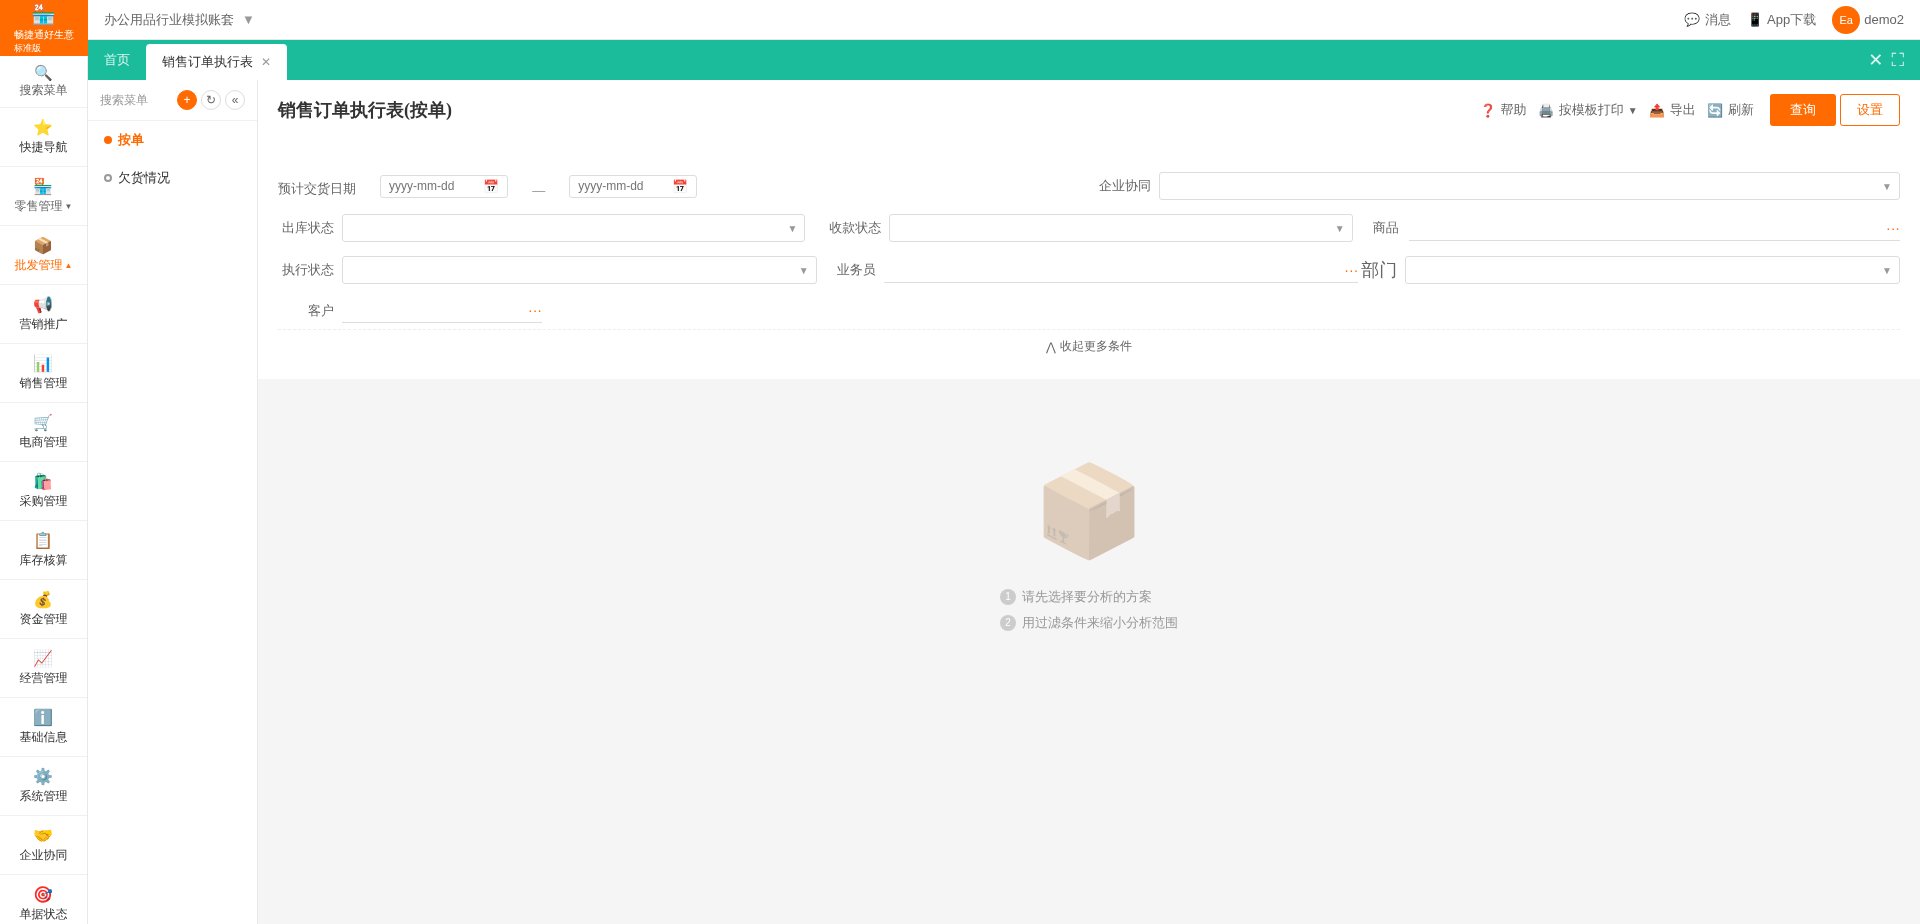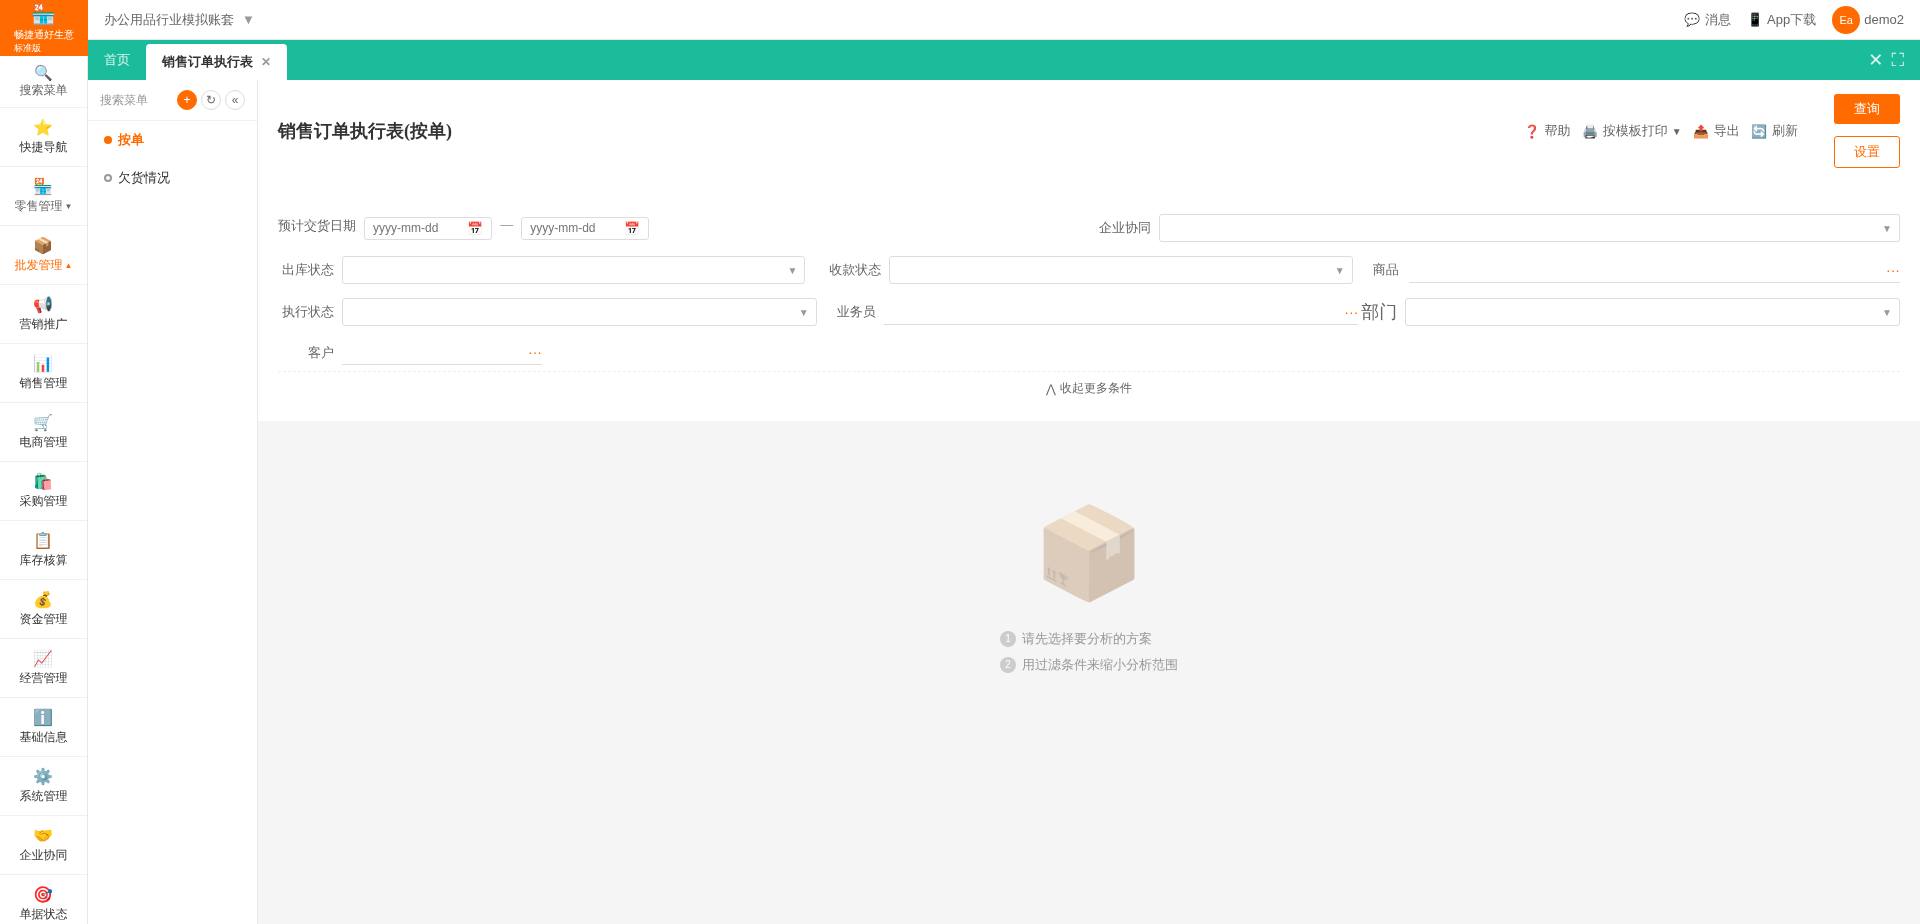--- a/index.html
+++ b/index.html
@@ -20,21 +20,21 @@
     
     .topbar { height: 40px; background: #fff; display: flex; align-items: center; justify-content: space-between; padding: 0 16px; border-bottom: 1px solid #e8e8e8; flex-shrink: 0; }
     .topbar-left { display: flex; align-items: center; gap: 8px; color: #666; font-size: 13px; }
     .topbar-right { display: flex; align-items: center; gap: 16px; color: #666; font-size: 13px; }
     .topbar-right-item { display: flex; align-items: center; gap: 4px; cursor: pointer; }
     .avatar { width: 28px; height: 28px; border-radius: 50%; background: #ff6b00; display: flex; align-items: center; justify-content: center; color: #fff; font-size: 11px; }
 
     
     .tabbar { height: 40px; background: #1bbc9c; display: flex; align-items: center; padding: 0 0; flex-shrink: 0; }
     .tab-item { height: 32px; padding: 0 16px; display: flex; align-items: center; font-size: 13px; cursor: pointer; color: rgba(255,255,255,0.85); }
-    .tab-item.active { background: #fff; color: #333; border-radius: 4px 4px 0 0; margin-top: 4px; height: 36px; font-weight: bold; }
+    .tab-item.active { background: #fff; color: #333; border-radius: 4px 4px 0 0; margin-top: 4px; height: 36px; }
     .tab-item .close { margin-left: 8px; font-size: 12px; color: #999; }
     .tab-expand { margin-left: auto; display: flex; align-items: center; gap: 8px; padding-right: 16px; }
     .tab-expand-btn { color: rgba(255,255,255,0.85); font-size: 18px; cursor: pointer; }
 
     
     .content { flex: 1; display: flex; overflow: hidden; background: #f5f5f5; }
 
     
     .sub-sidebar { width: 170px; background: #fff; border-right: 1px solid #e8e8e8; padding: 0; flex-shrink: 0; }
     .sub-sidebar-header { padding: 10px 12px; display: flex; align-items: center; gap: 6px; color: #666; font-size: 12px; border-bottom: 1px solid #f0f0f0; }
@@ -211,33 +211,33 @@
             <span style="font-size:10px">▼</span>
           </div>
           <div class="page-header-action">
             <span>📤</span>
             <span>导出</span>
           </div>
           <div class="page-header-action">
             <span>🔄</span>
             <span>刷新</span>
           </div>
-          <div style="display:flex;flex-direction:column;gap:12px;margin-left:24px">
+          <div style="display:flex;flex-direction:row;gap:4px;margin-left:4px">
             <button class="query-btn">查询</button>
             <button class="settings-btn">设置</button>
           </div>
         </div>
       </div>
 
       <div class="search-form">
 
         <div class="form-row" style="gap:20px;align-items:center;margin-bottom:14px">
 
 
-          <div style="display:flex;align-items:flex-start;gap:8px;flex:1">
+          <div style="display:flex;align-items:flex-end;gap:24px;flex:1">
             <span style="color:#666;font-size:13px;white-space:nowrap">预计交货日期</span>
             <div style="display:flex;align-items:center;border:1px solid #ddd;border-radius:3px;padding:3px 8px;gap:4px;background:#fff">
               <input type="text" placeholder="yyyy-mm-dd" style="border: none; outline: none; font-size: 12px; color: rgb(153, 153, 153); width: 90px;">
               <span style="color:#ff6b00;cursor:pointer">📅</span>
             </div>
             <span style="color:#999">—</span>
             <div style="display:flex;align-items:center;border:1px solid #ddd;border-radius:3px;padding:3px 8px;gap:4px;background:#fff">
               <input type="text" placeholder="yyyy-mm-dd" style="border: none; outline: none; font-size: 12px; color: rgb(153, 153, 153); width: 90px;">
               <span style="color:#ff6b00;cursor:pointer">📅</span>
             </div>

